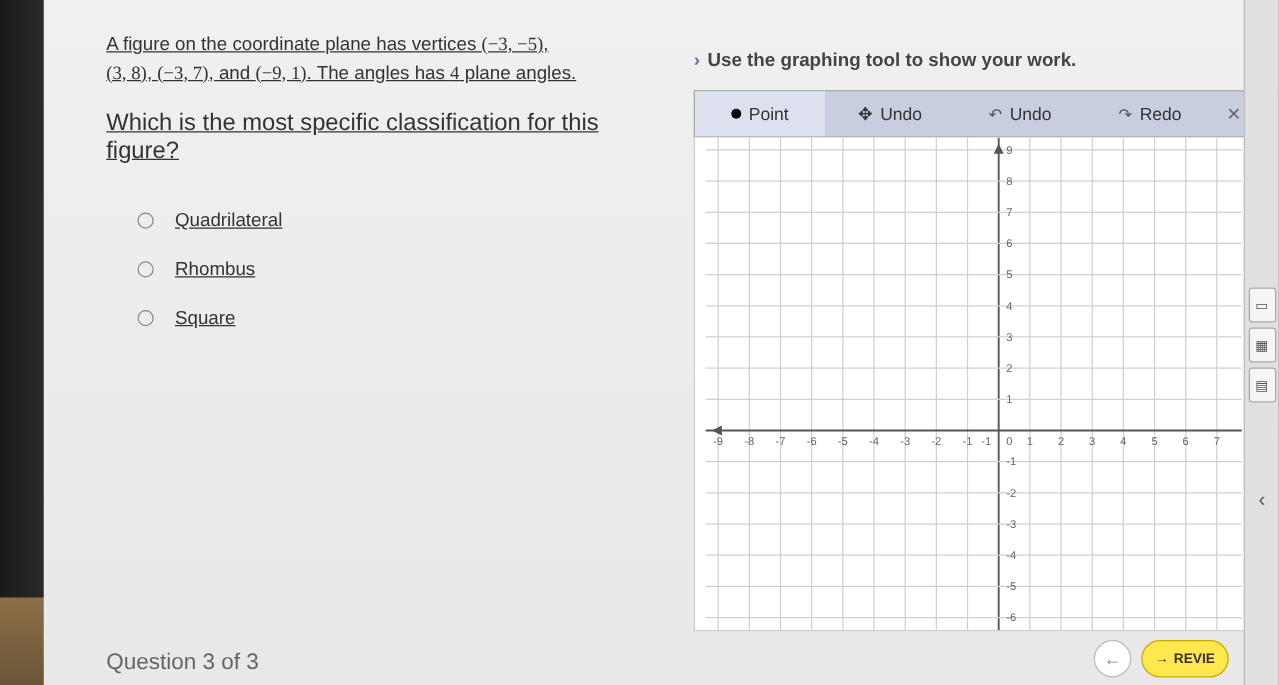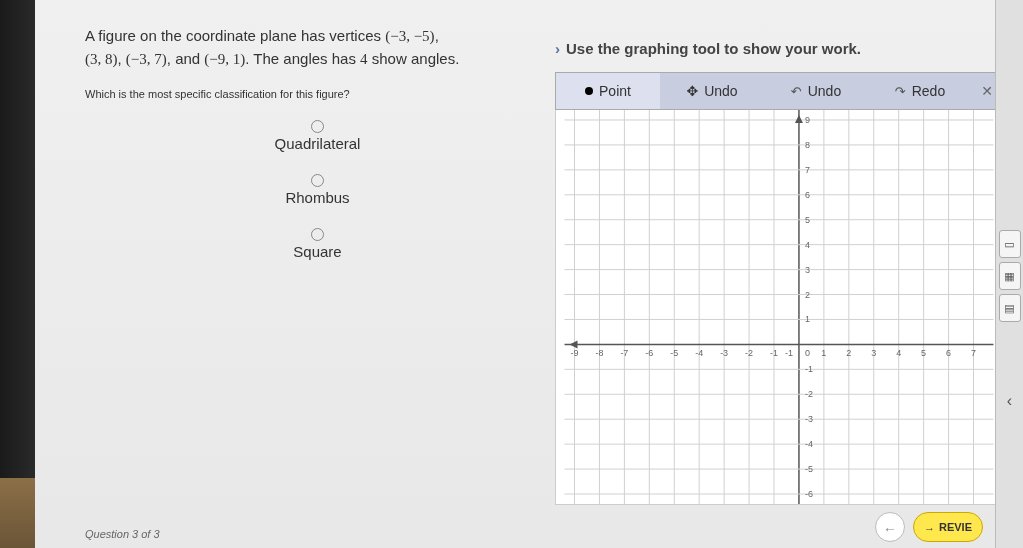--- a/index.html
+++ b/index.html
@@ -1,64 +1,64 @@
 <!DOCTYPE html>
 <html><head>
 <meta charset="utf-8">
 <style>
 *{box-sizing:border-box;margin:0;padding:0;}
 body{font-family:Arial,sans-serif;background:#3a3a3a;width:1023px;height:548px;overflow:hidden;position:relative;}
 .frame{position:absolute;left:35px;top:0;right:0;bottom:0;background:linear-gradient(to bottom,#f0f0f0,#e8e8e8);padding:25px 20px 0 50px;}
 .content{display:flex;gap:30px;}
-.left{flex:0 0 440px;color:#333;}
+.left{flex:0 0 440px;color:#333;text-decoration:underline;}
 .problem{font-size:15px;line-height:1.5;margin-bottom:18px;}
 .math{font-family:'Times New Roman',serif;}
-.question{font-size:11px;margin-bottom:20px;}
+.question{font-size:19px;margin-bottom:36px;}
 .options{padding-left:25px;}
-.option{display:flex;align-items:center;gap:2px;margin-bottom:22px;font-size:15px;color:#333;flex-direction:column;}
+.option{display:flex;align-items:center;gap:17px;margin-bottom:22px;font-size:15px;color:#333;}
 .radio{width:13px;height:13px;border:1.5px solid #888;border-radius:50%;flex-shrink:0;}
 .right{flex:1;}
 .instruction{color:#444;font-size:15px;margin-bottom:15px;font-weight:bold;margin-top:15px;}
 .caret{color:#5a7a9a;font-weight:bold;margin-right:6px;}
 .toolbar{display:flex;background:#c8cde0;border:1px solid #aaa;align-items:center;height:38px;}
 .tool{flex:1;display:flex;align-items:center;justify-content:center;gap:6px;font-size:14px;color:#333;cursor:pointer;height:100%;}
 .tool.active{background:#dde0ee;text-align:center;}
 .tool-icon{display:inline-block;}
 .dot{width:8px;height:8px;background:#000;border-radius:50%;}
 .move{font-size:14px;}
 .undo-arrow,.redo-arrow{font-size:13px;color:#555;}
 .close-x{width:30px;text-align:center;color:#666;cursor:pointer;font-size:14px;}
 .graph-area{background:#fff;border:1px solid #ccc;border-top:none;height:395px;position:relative;overflow:hidden;}
 svg.grid{width:100%;height:100%;}
 .grid line{stroke:#d0d0d0;stroke-width:1;}
 .grid line.axis{stroke:#555;stroke-width:1.5;}
 .grid text{font-size:9px;fill:#666;font-family:Arial;}
 .grid .arrow{fill:#555;}
-.footer{position:absolute;bottom:8px;left:50px;font-size:11px;color:#666;font-style:italic;}
+.footer{position:absolute;bottom:8px;left:50px;font-size:18px;color:#666;}
 .sidebar{position:absolute;right:0;top:0;width:28px;height:100%;background:#e0e0e0;border-left:1px solid #bbb;}
 .side-btn{width:22px;height:28px;margin:4px auto;background:#f5f5f5;border:1px solid #aaa;border-radius:3px;display:flex;align-items:center;justify-content:center;font-size:11px;color:#555;}
 .side-btn.top1{margin-top:230px;}
 .side-chevron{margin-top:70px;font-size:16px;color:#555;text-align:center;}
 .bottom-btns{position:absolute;bottom:6px;right:40px;display:flex;gap:8px;}
 .circ-btn{width:30px;height:30px;border-radius:50%;background:#fff;border:1px solid #bbb;display:flex;align-items:center;justify-content:center;color:#888;font-size:14px;}
 .revi{background:#ffe84d;border:1px solid #cca800;border-radius:15px;padding:5px 10px;font-size:11px;font-weight:bold;color:#333;display:flex;align-items:center;gap:4px;}
 .left-edge{position:absolute;left:0;top:0;width:35px;height:100%;background:linear-gradient(to right,#1a1a1a,#2a2a2a);}
 .desk{position:absolute;left:0;bottom:0;width:50px;height:70px;background:linear-gradient(to bottom,#8b6f47,#6b5537);}
 </style>
 </head>
 <body>
 
 <div class="left-edge"></div>
 <div class="desk"></div>
 <div class="frame">
  <div class="content">
   <div class="left">
     <p class="problem">
       <span>A figure on the coordinate plane has vertices </span><span class="math">(−3, −5)</span><span>, </span><br>
-      <span class="math">(3, 8)</span><span>, </span><span class="math">(−3, 7)</span><span>, and </span><span class="math">(−9, 1)</span><span>. The angles has </span><span class="math">4</span><span> show angles.</span>
+      <span class="math">(3, 8)</span><span>, </span><span class="math">(−3, 7)</span><span>, and </span><span class="math">(−9, 1)</span><span>. The angles has </span><span class="math">4</span><span> plane angles.</span>
     </p>
     <p class="question">Which is the most specific classification for this figure?</p>
     <div class="options">
       <div class="option">
             <span class="radio"></span>
             <span>Quadrilateral</span>
           </div>
       <div class="option">
             <span class="radio"></span>
             <span>Rhombus</span>

